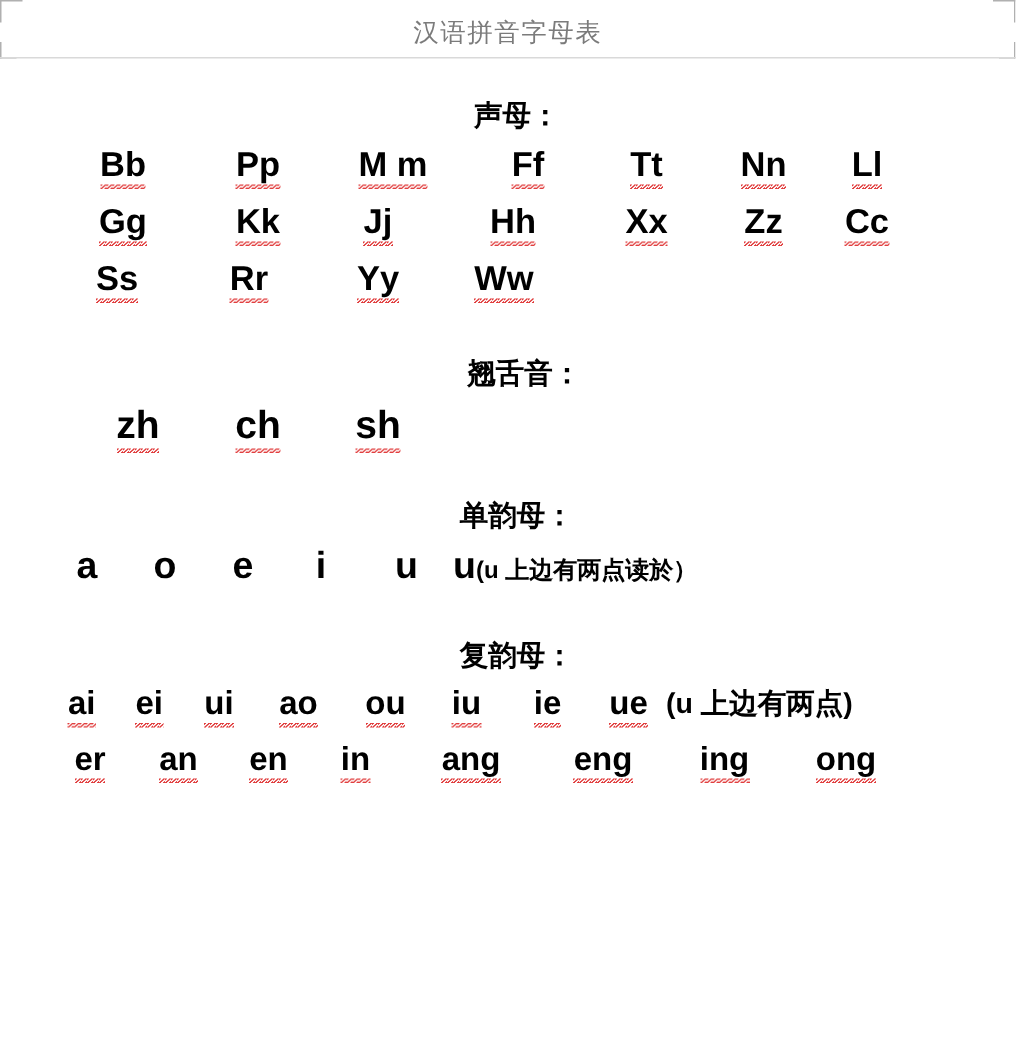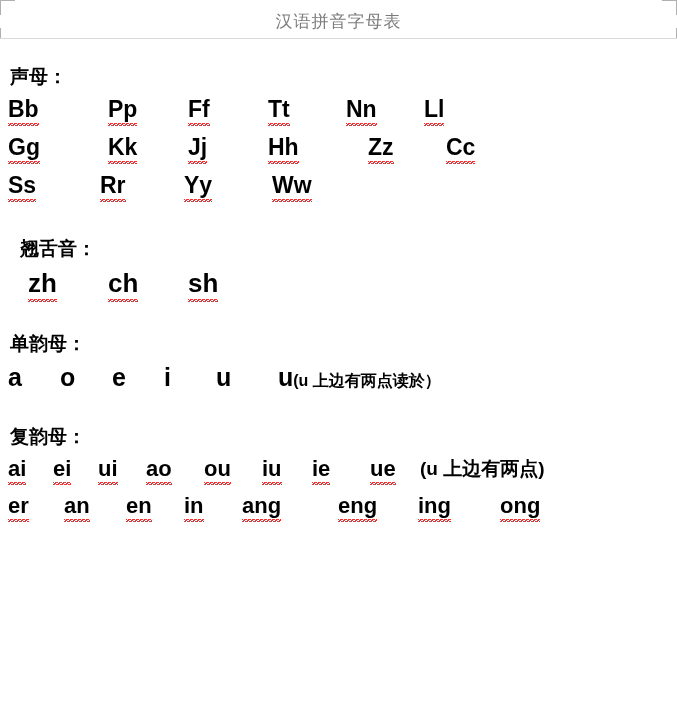--- a/index.html
+++ b/index.html
@@ -66,21 +66,22 @@
     top: 28px;
     right: 0;
     width: 10px;
     height: 10px;
     border-right: 1px solid #b0b0b0;
     border-bottom: 1px solid #b0b0b0;
   }
 
   
   .content {
-    padding: 18px 22px 0 8px;
+    padding: 18px 22px 0 32px;
+    text-align: center;
   }
   .section {
     margin-bottom: 6px;
   }
   .section-heading {
     font-family: "Liberation Sans", sans-serif;
     font-weight: bold;
     font-size: 19px;
     color: #000;
     margin: 0 0 6px 0;
@@ -167,31 +168,33 @@
 </div>
 
 <div class="content">
 
   <div class="section shengmu">
     <div class="section-heading heading-indent-1">声母：</div>
 
     <div class="letter-row">
       <span class="cell" style="width:100px"><span class="sq">Bb</span></span>
       <span class="cell" style="width:80px"><span class="sq">Pp</span></span>
+      <span class="cell" style="width:100px"><span class="sq">M m</span></span>
       <span class="cell" style="width:80px"><span class="sq">Ff</span></span>
       <span class="cell" style="width:78px"><span class="sq">Tt</span></span>
       <span class="cell" style="width:78px"><span class="sq">Nn</span></span>
       <span class="cell" style="width:60px"><span class="sq">Ll</span></span>
     </div>
 
     <div class="letter-row">
       <span class="cell" style="width:100px"><span class="sq">Gg</span></span>
       <span class="cell" style="width:80px"><span class="sq">Kk</span></span>
       <span class="cell" style="width:80px"><span class="sq">Jj</span></span>
       <span class="cell" style="width:100px"><span class="sq">Hh</span></span>
+      <span class="cell" style="width:78px"><span class="sq">Xx</span></span>
       <span class="cell" style="width:78px"><span class="sq">Zz</span></span>
       <span class="cell" style="width:60px"><span class="sq">Cc</span></span>
     </div>
 
     <div class="letter-row">
       <span class="cell" style="width:92px"><span class="sq">Ss</span></span>
       <span class="cell" style="width:84px"><span class="sq">Rr</span></span>
       <span class="cell" style="width:88px"><span class="sq">Yy</span></span>
       <span class="cell" style="width:80px"><span class="sq">Ww</span></span>
     </div>

